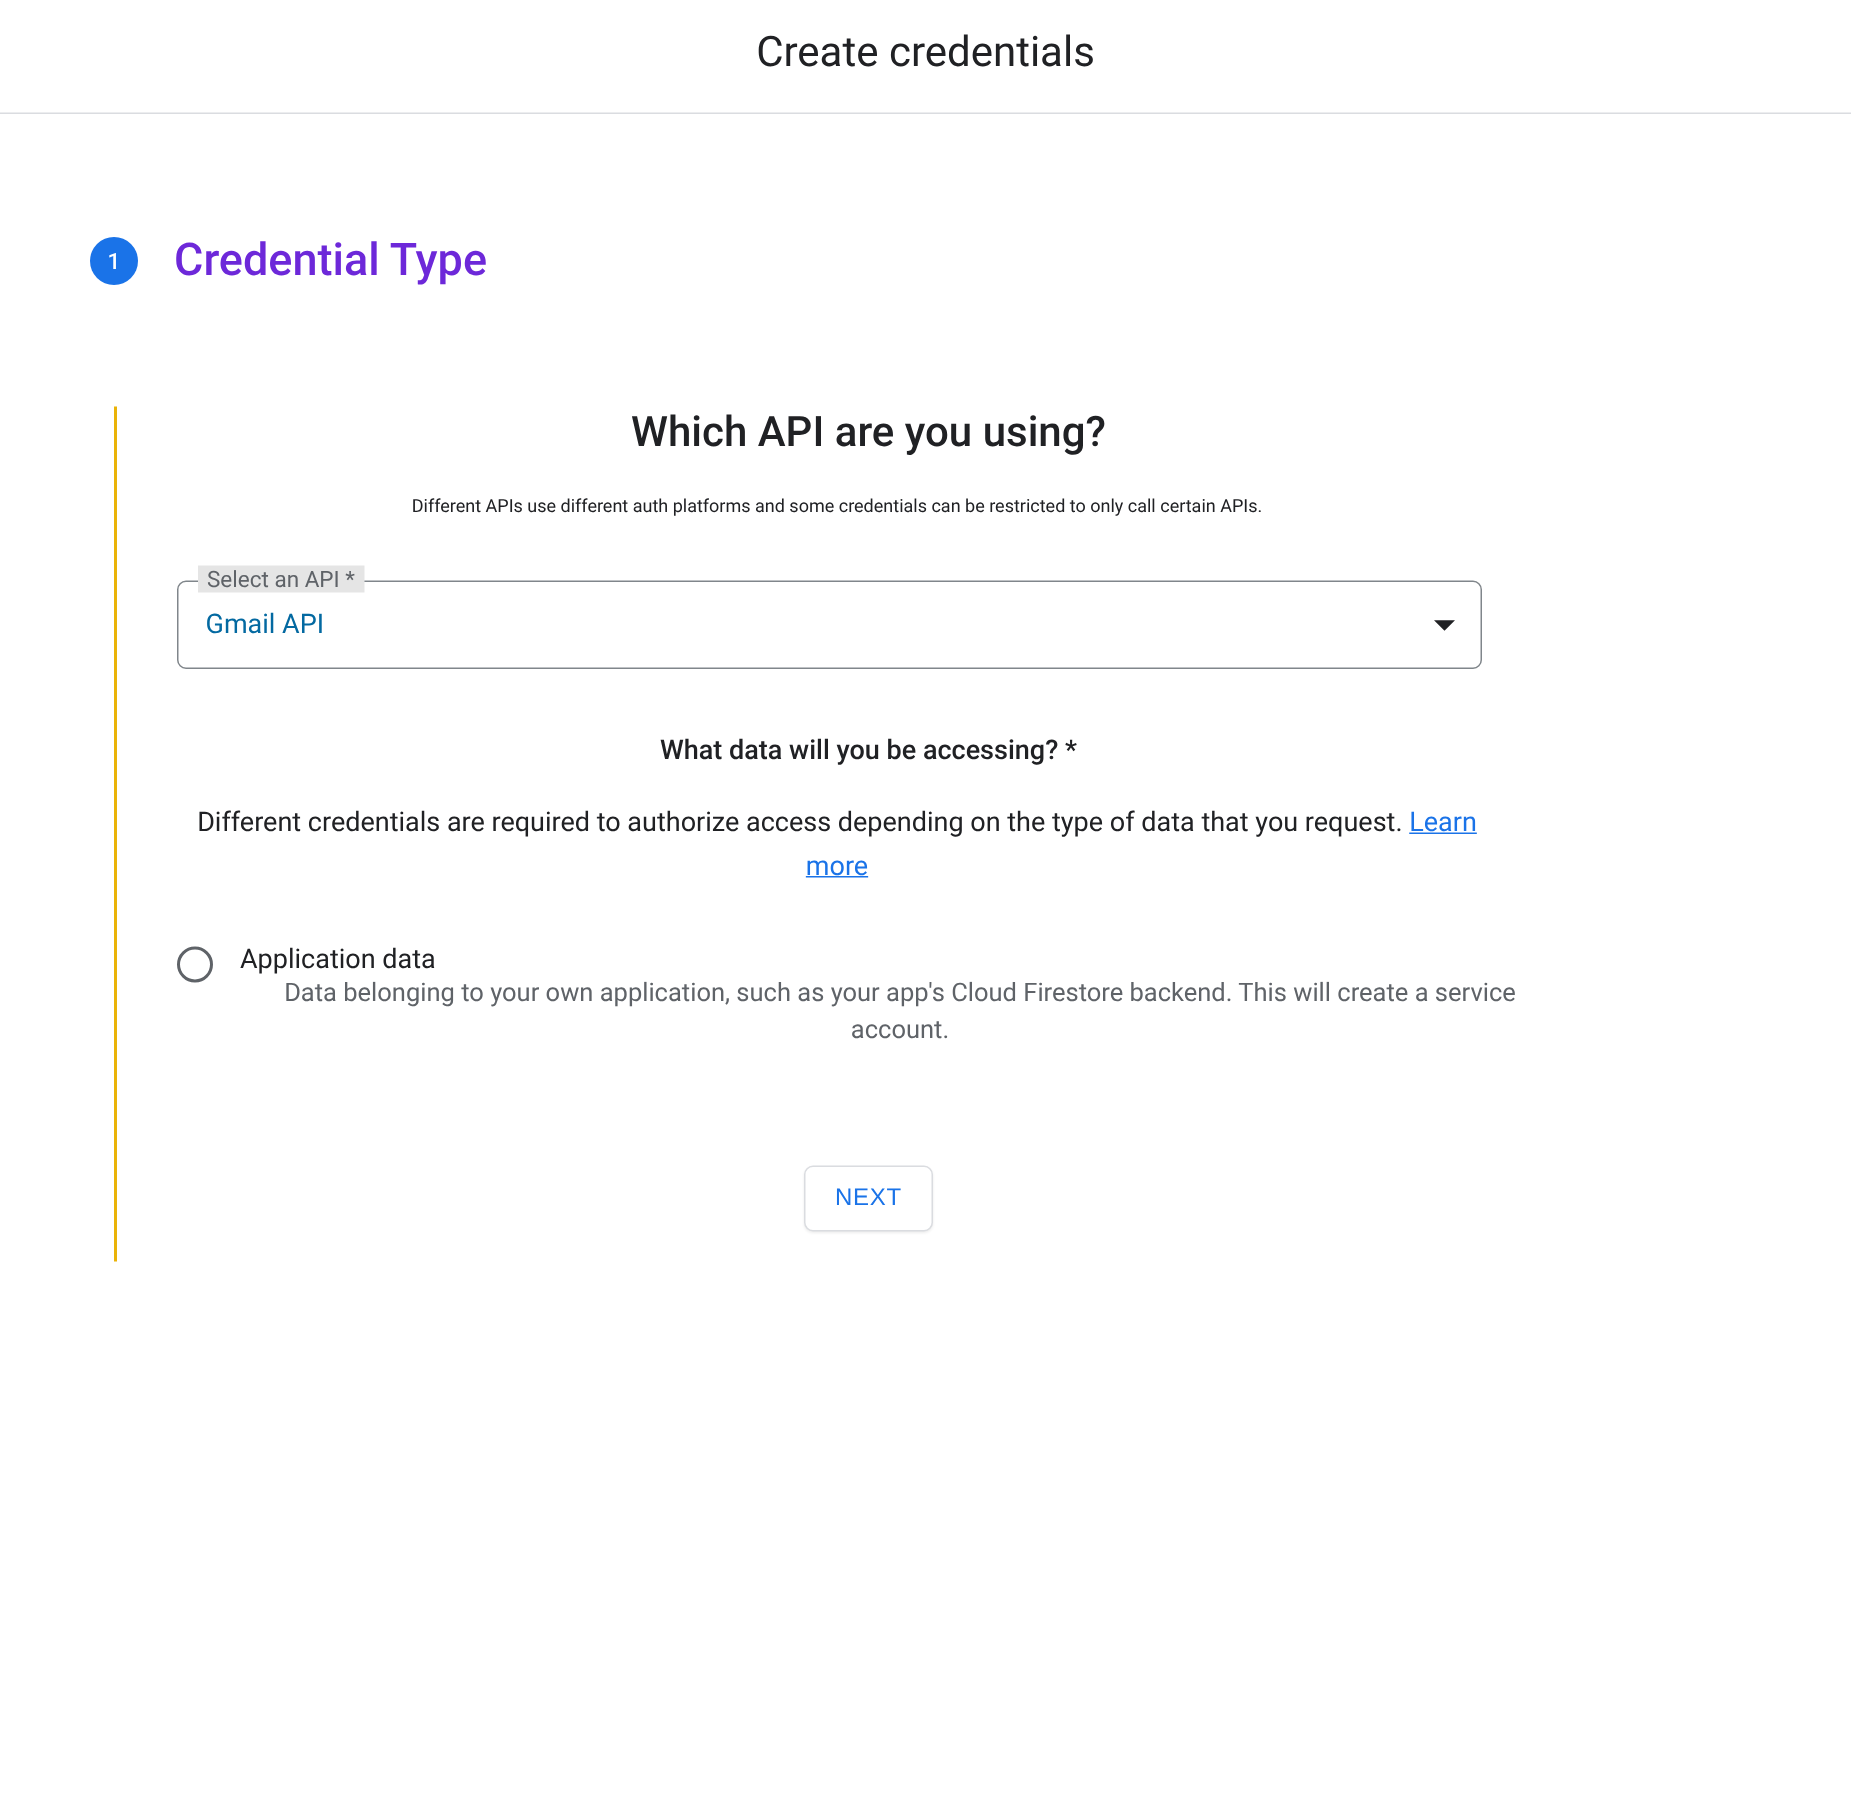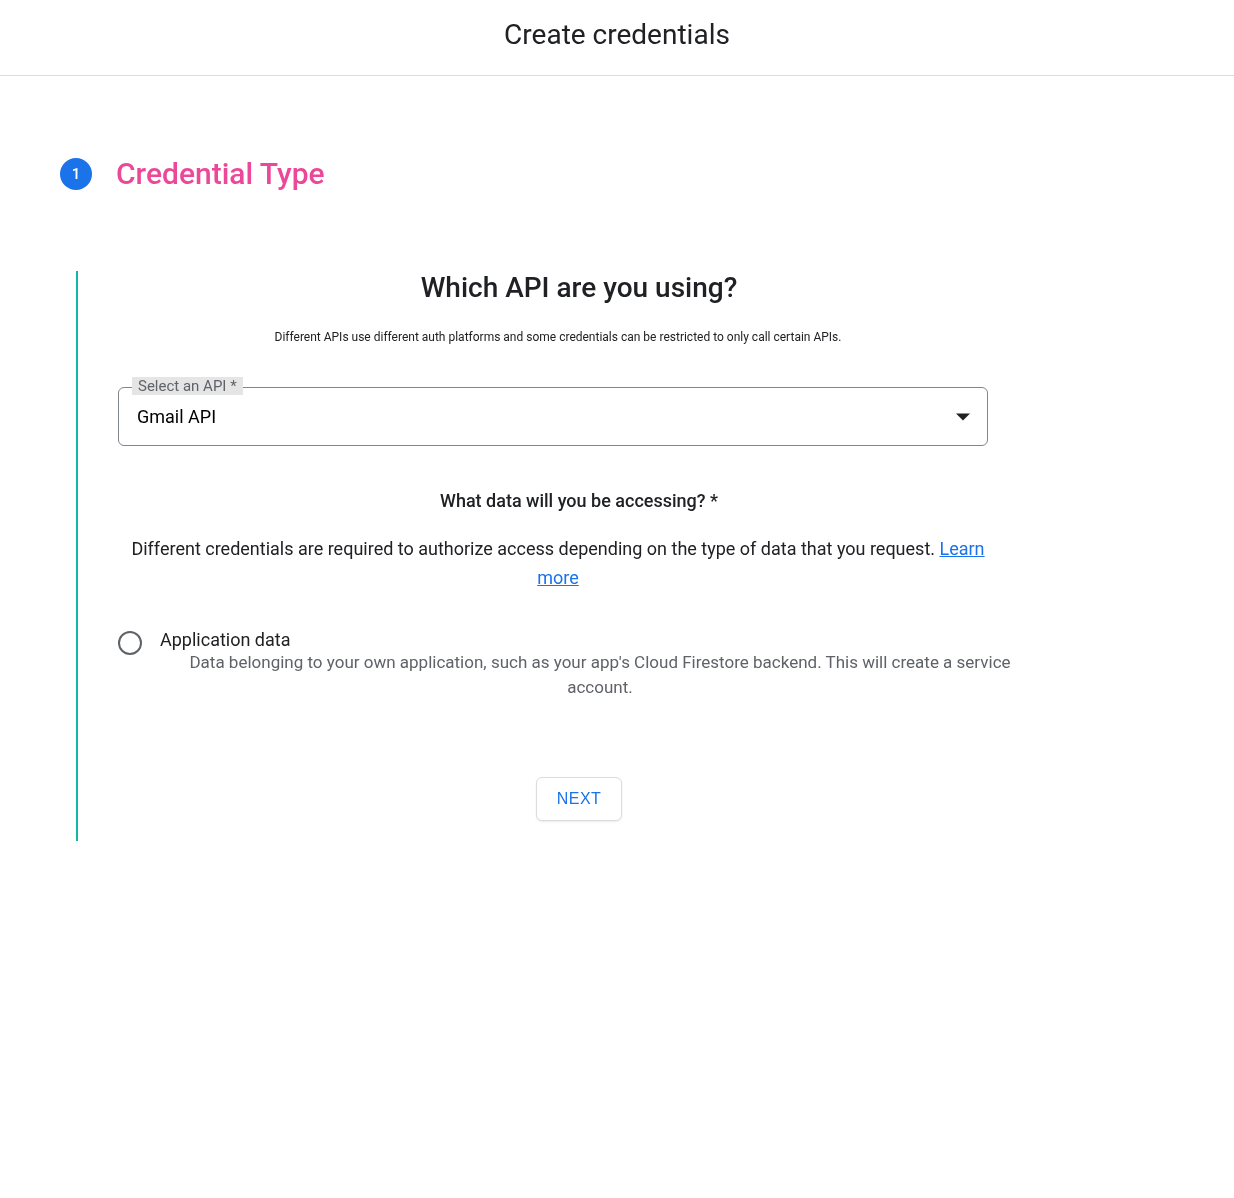--- a/index.html
+++ b/index.html
@@ -37,24 +37,24 @@
       display: flex;
       align-items: center;
       justify-content: center;
       font-size: 15px;
       font-weight: 500;
       flex-shrink: 0;
     }
     .step-title {
       font-size: 30px;
       font-weight: 500;
-      color: #ec4899;
+      color: #6d28d9;
     }
     .step-body {
-      border-left: 2px solid #14b8a6;
+      border-left: 2px solid #eab308;
       margin-left: 16px;
       padding-left: 40px;
       padding-bottom: 20px;
     }
     .section-heading {
       font-size: 28px;
       font-weight: 500;
       margin-bottom: 24px;
       color: #202124;
     }
@@ -78,21 +78,21 @@
       padding: 0 6px;
       font-size: 15px;
       color: #5f6368;
     }
     .select-field {
       width: 100%;
       border: 1px solid #80868b;
       border-radius: 6px;
       padding: 18px 44px 18px 18px;
       font-size: 18px;
-      color: #000000;
+      color: #0369a1;
       display: flex;
       align-items: center;
       justify-content: space-between;
       cursor: pointer;
       background: #fff;
     }
     .dropdown-arrow {
       position: absolute;
       right: 18px;
       top: 50%;

